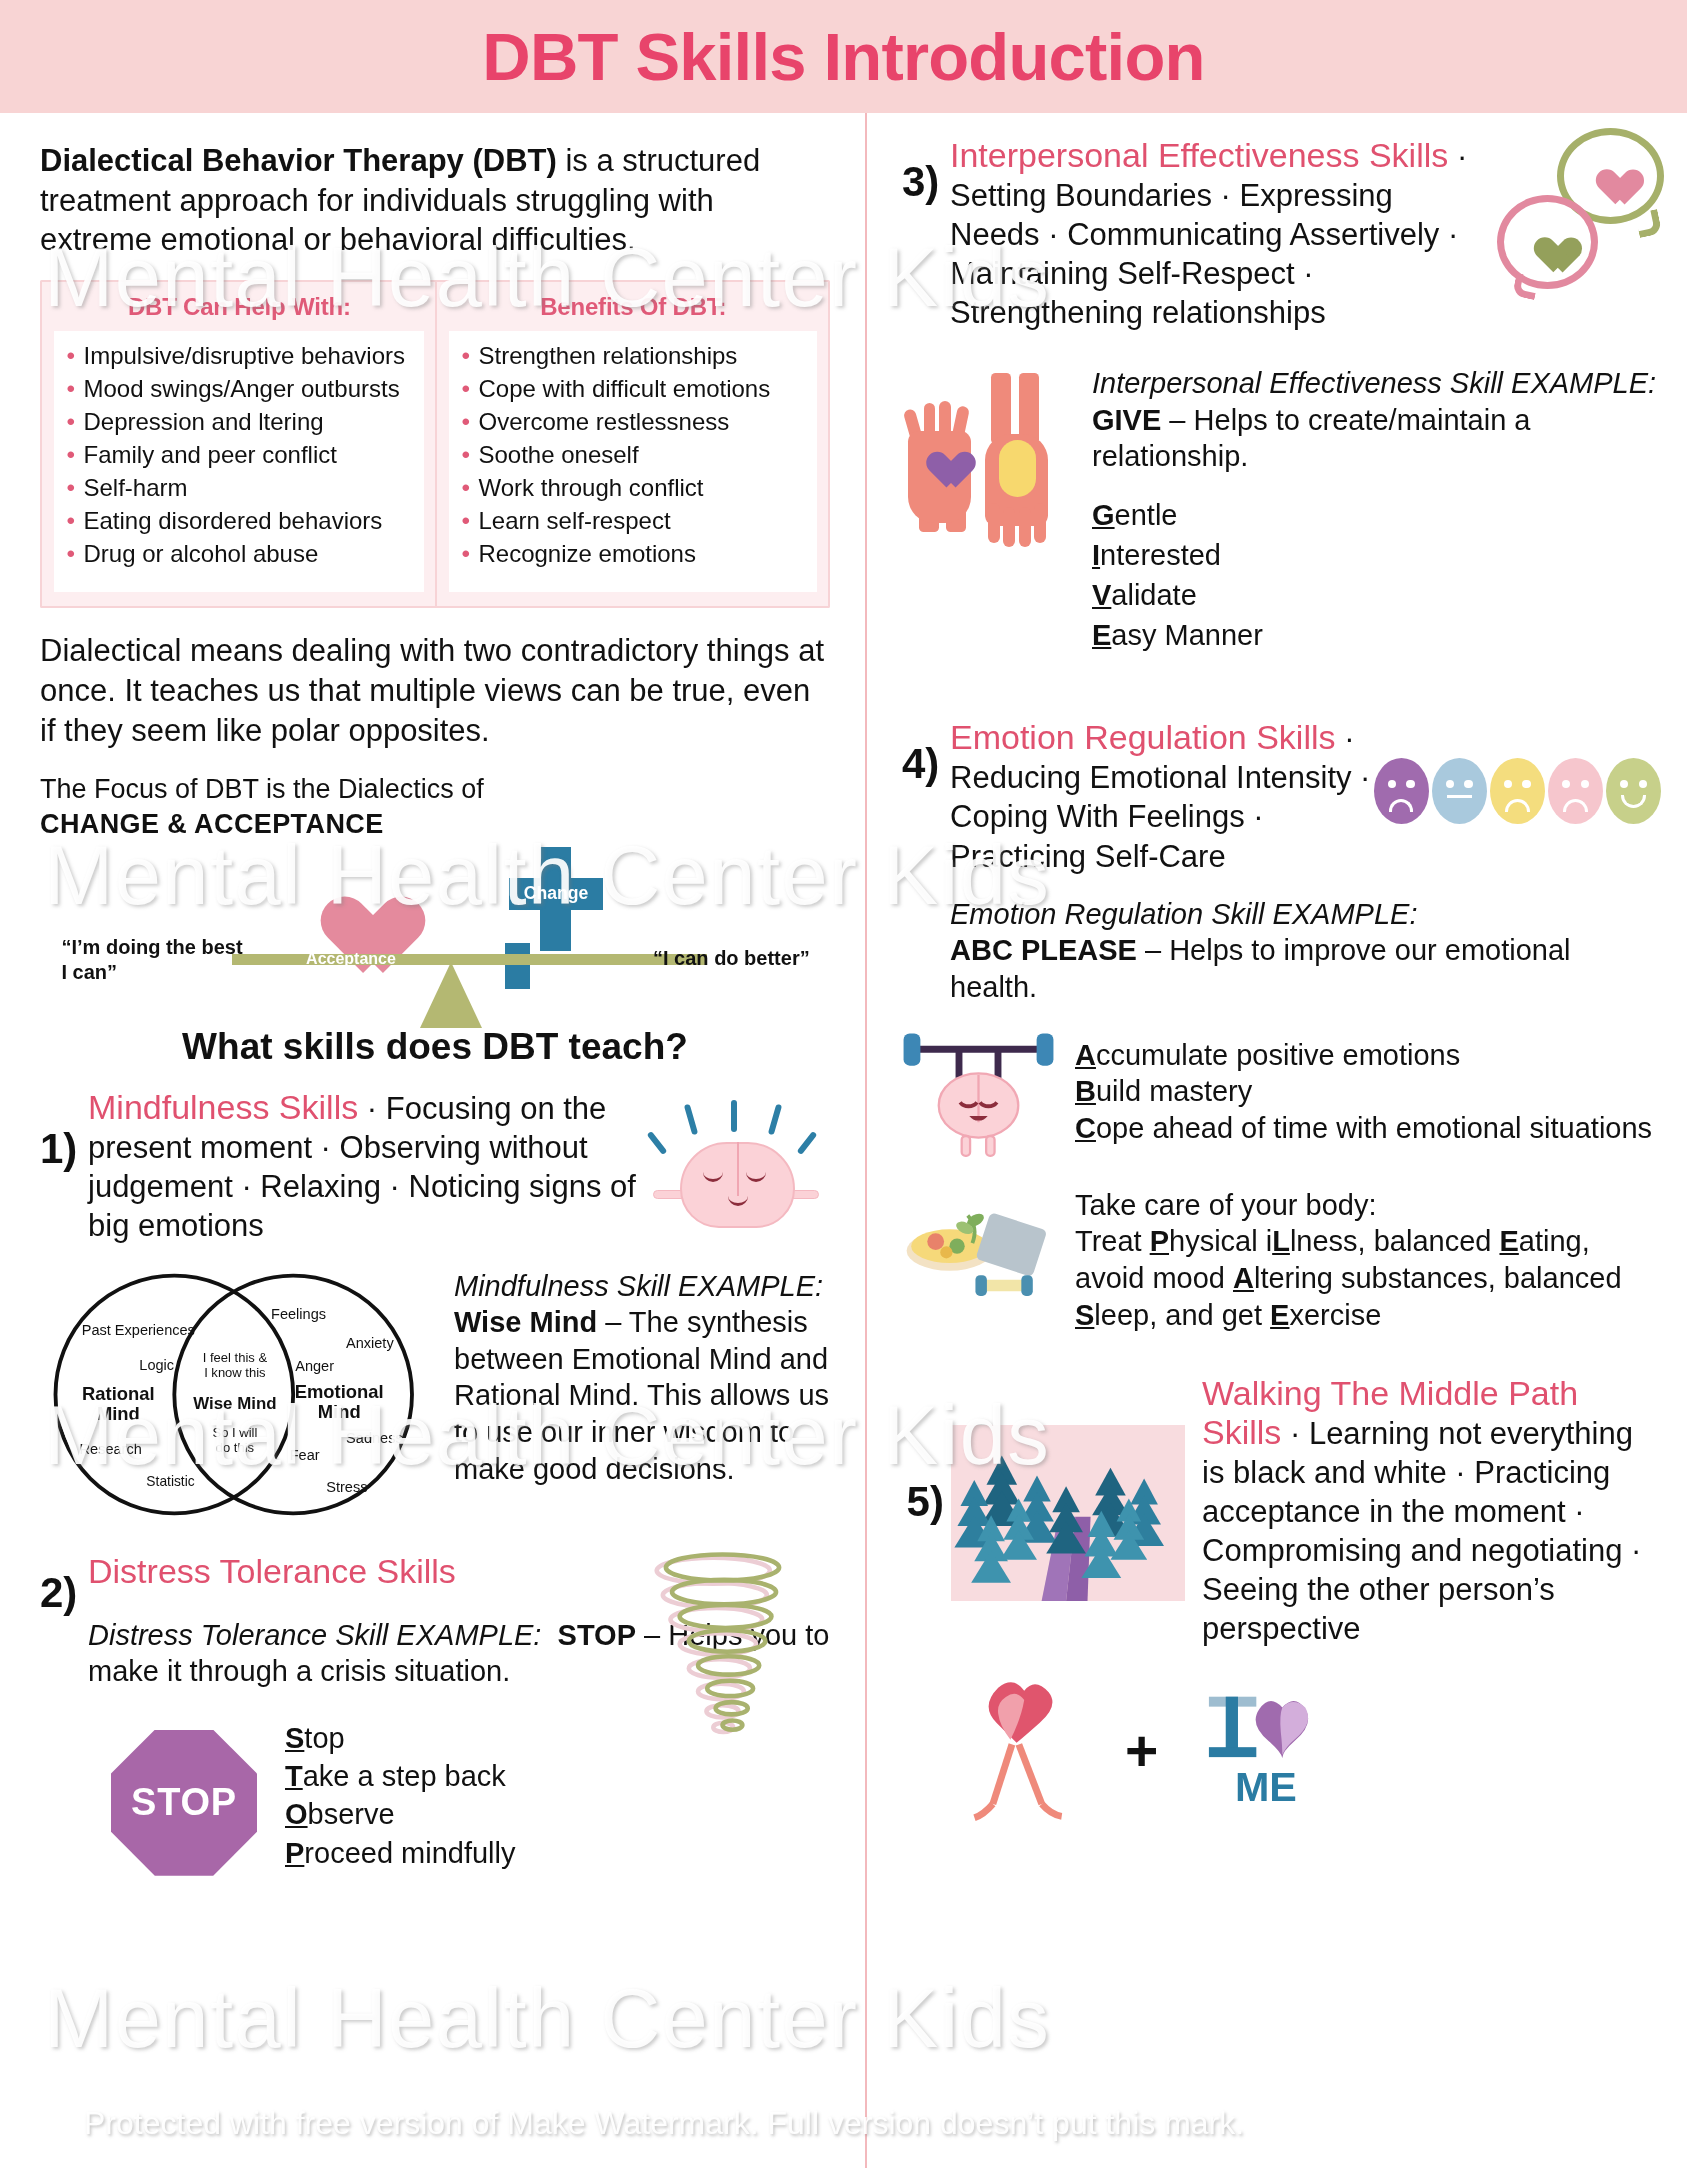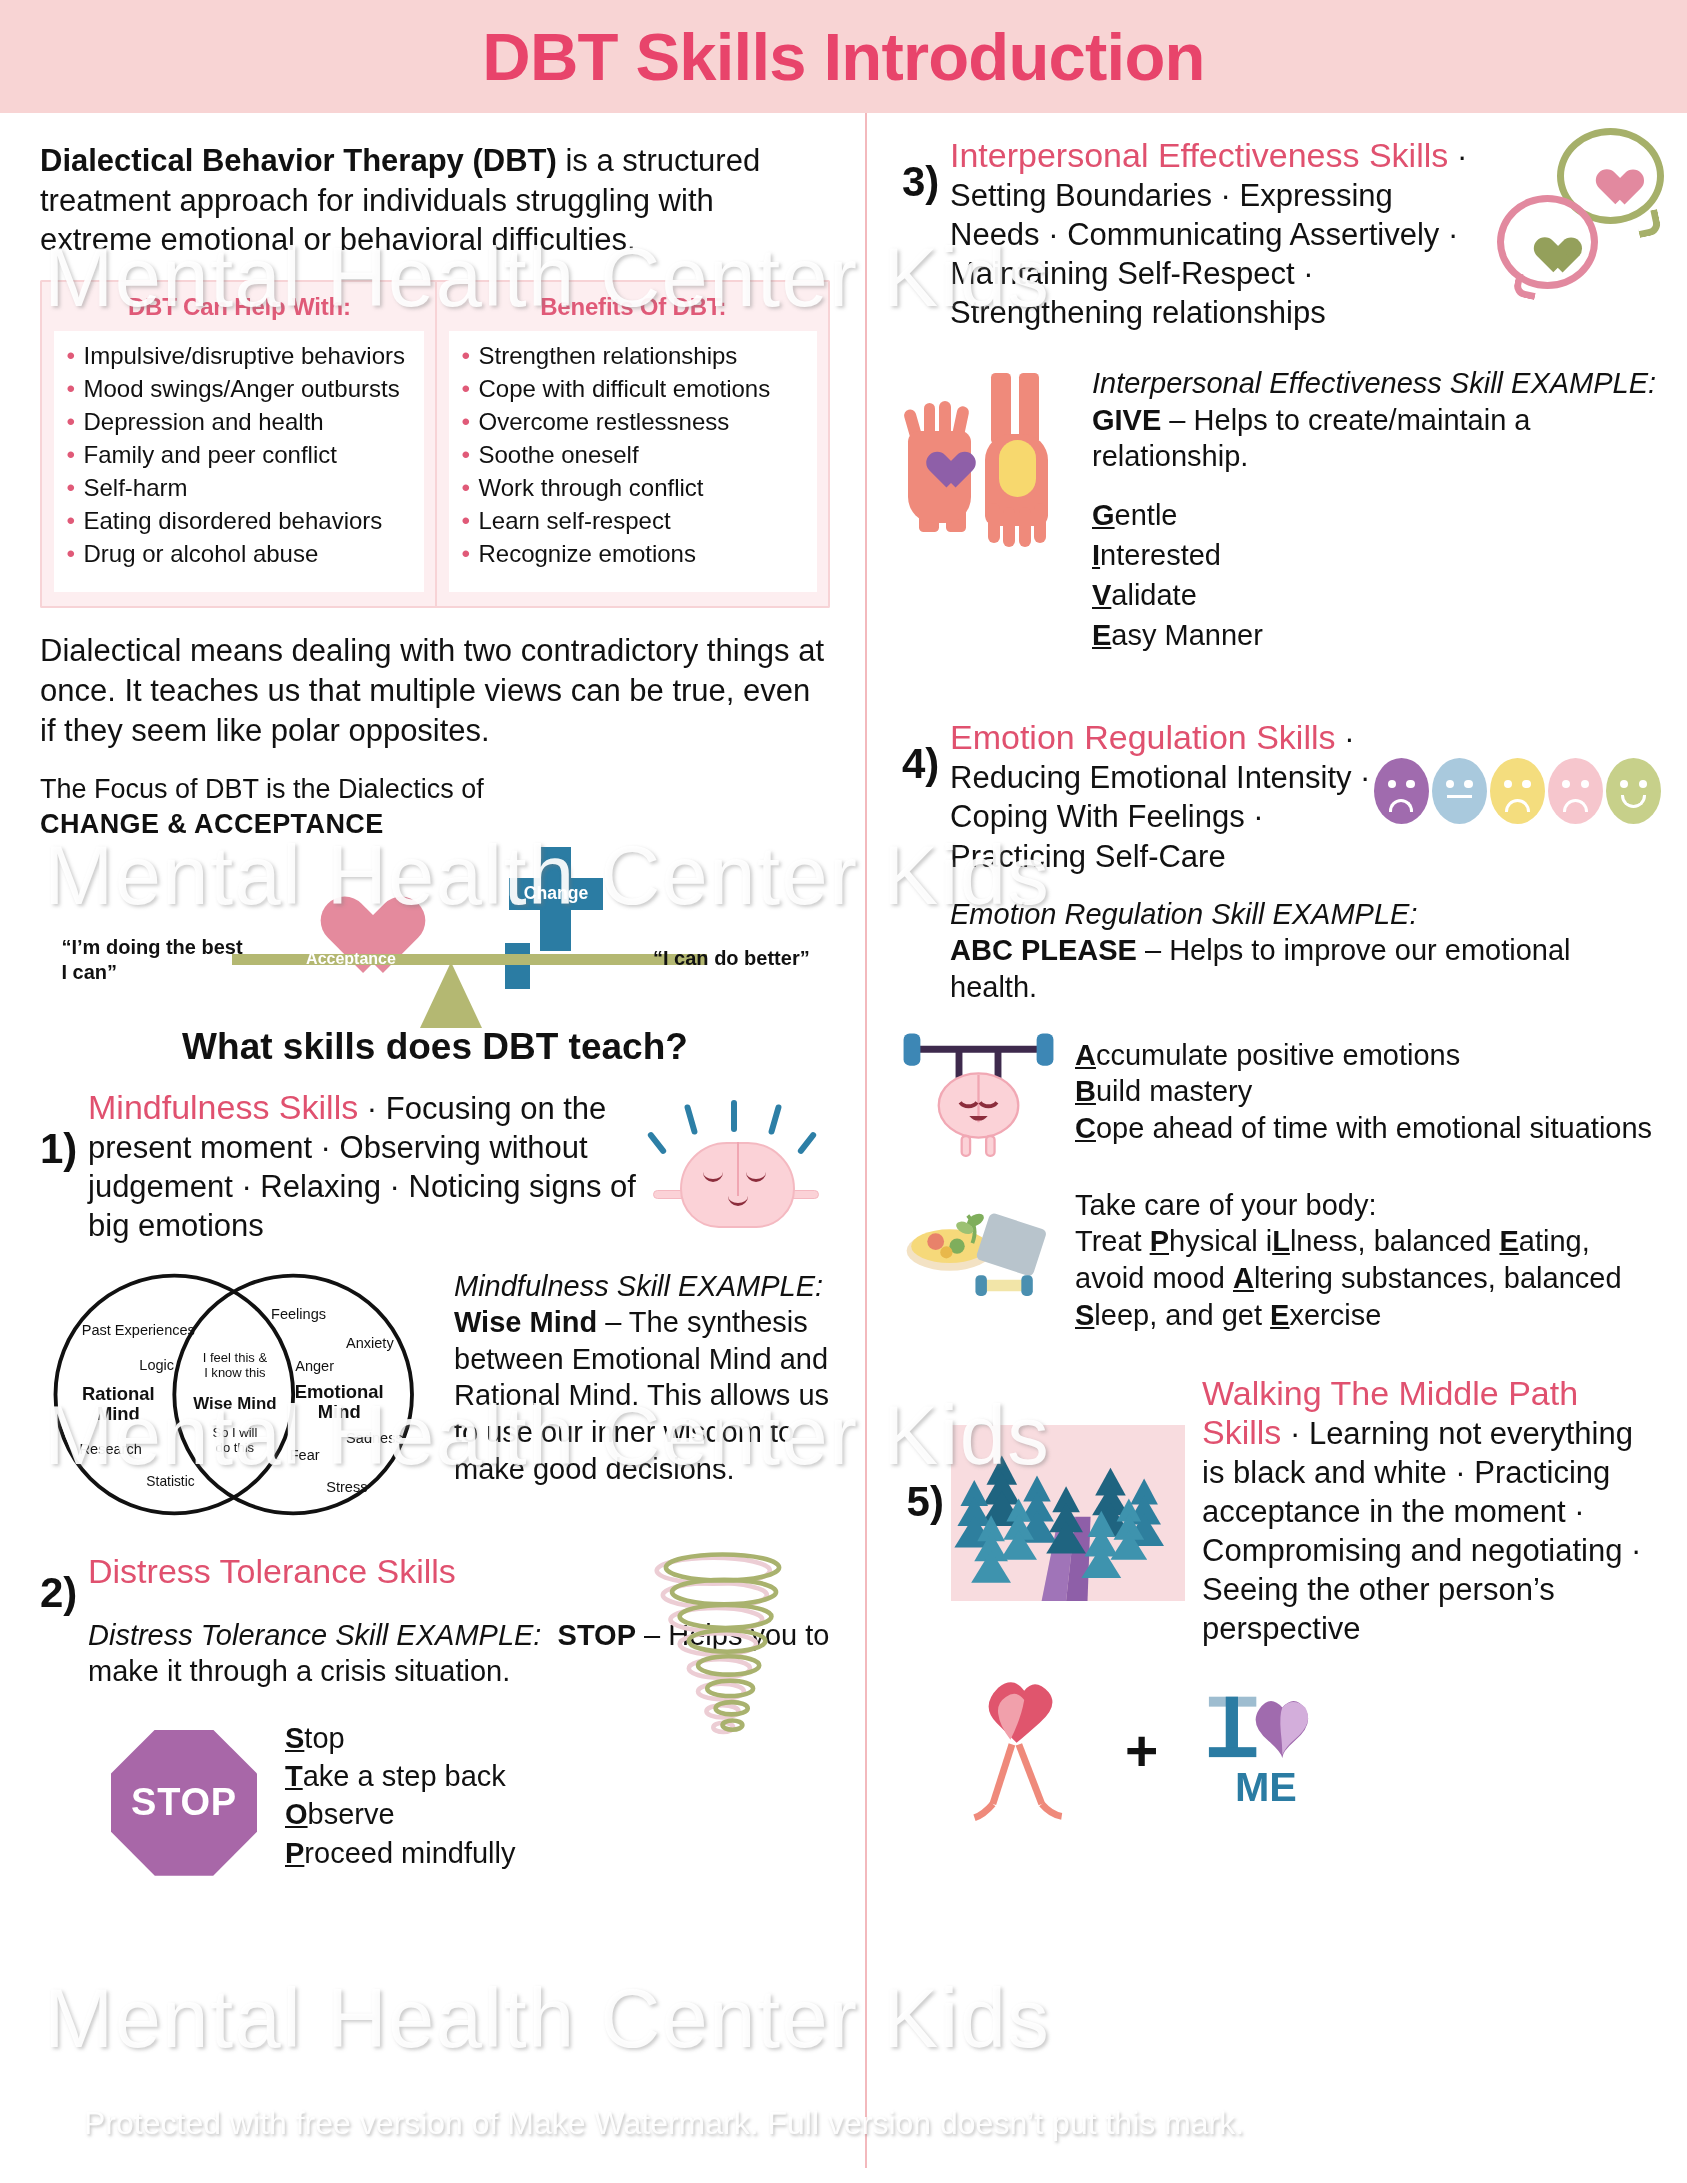--- a/index.html
+++ b/index.html
@@ -337,21 +337,21 @@
       <b>Dialectical Behavior Therapy (DBT)</b><span> is a structured treatment approach for individuals struggling with extreme emotional or behavioral difficulties.</span>
     </p>
 
     <div class="helpbox">
       <div class="half">
         <h4>DBT Can Help With:</h4>
         <div class="inner">
           <ul>
             <li>Impulsive/disruptive behaviors</li>
             <li>Mood swings/Anger outbursts</li>
-            <li>Depression and health</li>
+            <li>Depression and ltering</li>
             <li>Family and peer conflict</li>
             <li>Self-harm</li>
             <li>Eating disordered behaviors</li>
             <li>Drug or alcohol abuse</li>
           </ul>
         </div>
       </div>
       <div class="half">
         <h4>Benefits Of DBT:</h4>
         <div class="inner">

